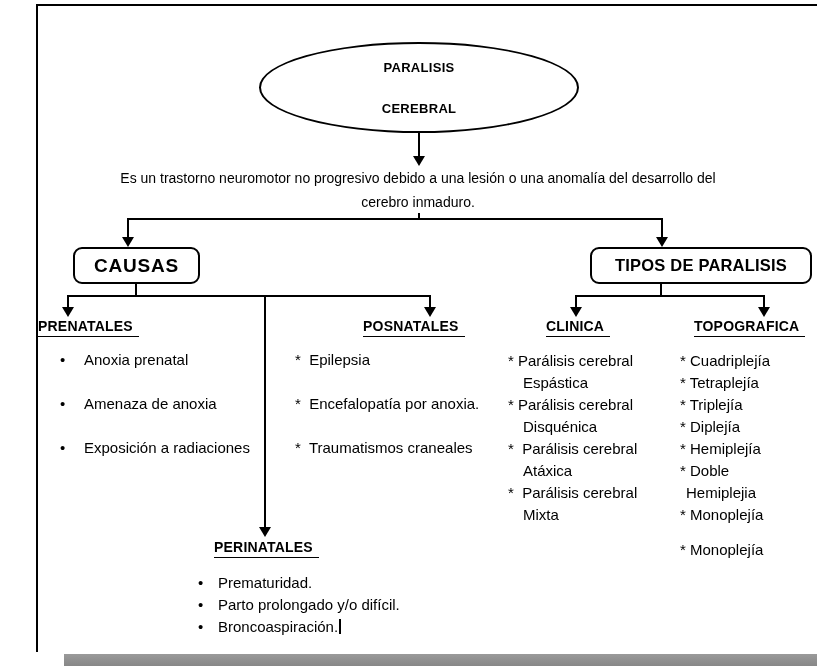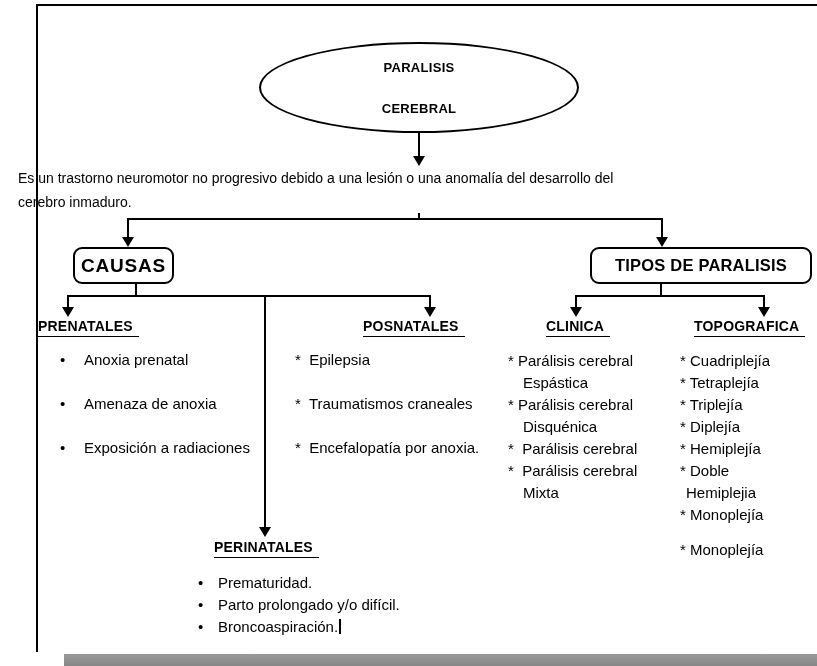--- a/index.html
+++ b/index.html
@@ -10,27 +10,27 @@
   .border-top { position:absolute; left:38px; top:4px; width:779px; height:2px; background:#000; }
   .border-left { position:absolute; left:36px; top:4px; width:2px; height:648px; background:#000; }
 
   .connectors { position:absolute; left:0; top:0; width:817px; height:666px; }
 
   .ellipse { position:absolute; left:259px; top:42px; width:320px; height:91px;
              border:2px solid #000; border-radius:50%;
              display:flex; flex-direction:column; align-items:center; justify-content:center; gap:26px;
              font-weight:bold; font-size:13px; letter-spacing:0.3px; background:#fff; }
 
-  .definition { position:absolute; left:18px; top:166px; width:800px; 
+  .definition { position:absolute; left:18px; top:166px; width:800px; text-align:center;
                 font-size:14px; line-height:24px; }
 
   .node-box { position:absolute; height:37px; border:2px solid #000; border-radius:9px;
               display:flex; align-items:center; justify-content:center;
               font-weight:bold; background:#fff; }
-  .node-causas { left:73px; top:247px; width:101px; font-size:19px; letter-spacing:0.8px; }
+  .node-causas { left:73px; top:247px; width:127px; font-size:19px; letter-spacing:0.8px; }
   .node-tipos  { left:550px; top:247px; width:222px; font-size:16.5px; letter-spacing:0.2px;margin-left:40px; }
 
   .heading { position:absolute; font-weight:bold; font-size:14px;
              border-bottom:1.5px solid #000; padding:0 6px 2px 0; letter-spacing:0.2px; }
   .h-prenatales  { left:38px;  top:318px; }
   .h-posnatales  { left:363px; top:318px; }
   .h-clinica     { left:546px; top:318px; }
   .h-topografica { left:694px; top:318px; }
   .h-perinatales { left:214px; top:539px; }
 
@@ -147,35 +147,36 @@
       <span class="txt">Amenaza de anoxia</span>
     </div>
     <div class="b-row">
       <span class="bullet">•</span>
       <span class="txt">Exposición a radiaciones</span>
     </div>
   </div>
 
   <div class="list list-posnatales">
     <div class="a-row">*  Epilepsia</div>
+    <div class="a-row">*  Encefalopatía por anoxia.</div>
     <div class="a-row">*  Traumatismos craneales</div>
-    <div class="a-row">*  Encefalopatía por anoxia.</div>
   </div>
 
   <div class="list list-clinica">
     <div class="c-item">
       <div>* Parálisis cerebral</div>
       <div class="l2">Espástica</div>
     </div>
     <div class="c-item">
       <div>* Parálisis cerebral</div>
       <div class="l2">Disquénica</div>
     </div>
     <div class="c-item">
       <div>*  Parálisis cerebral</div>
+      <div class="l2">Atáxica</div>
     </div>
     <div class="c-item">
       <div>*  Parálisis cerebral</div>
       <div class="l2">Mixta</div>
     </div>
   </div>
 
   <div class="list list-topografica">
     <div>* Cuadriplejía</div>
     <div>* Tetraplejía</div>

